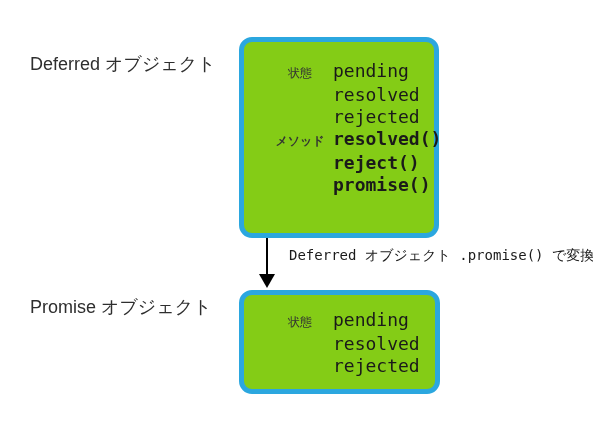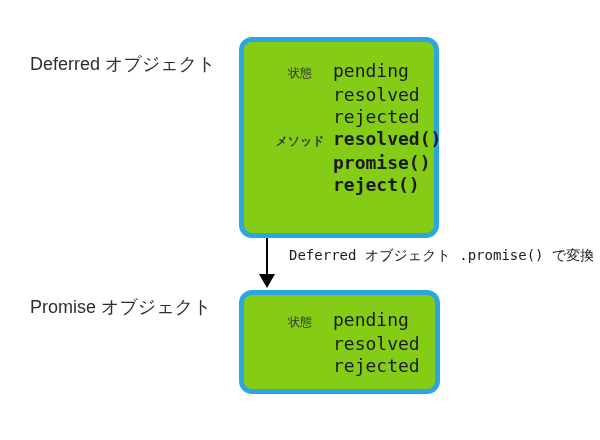--- a/index.html
+++ b/index.html
@@ -64,25 +64,25 @@
         <span class="mono">rejected</span>
       </div>
     </div>
     <div class="group methods">
       <div class="row">
         <span class="lbl">メソッド</span>
         <span class="mono">resolved()</span>
       </div>
       <div class="row">
         <span class="lbl"></span>
-        <span class="mono">promise()</span>
+        <span class="mono">reject()</span>
       </div>
       <div class="row">
         <span class="lbl"></span>
-        <span class="mono">reject()</span>
+        <span class="mono">promise()</span>
       </div>
     </div>
   </div>
 
   <div class="arrow-line"></div>
   <div class="arrow-head"></div>
   <div class="caption">Deferred オブジェクト .promise() で変換</div>
 
   <div class="heading promise">Promise オブジェクト</div>
 

